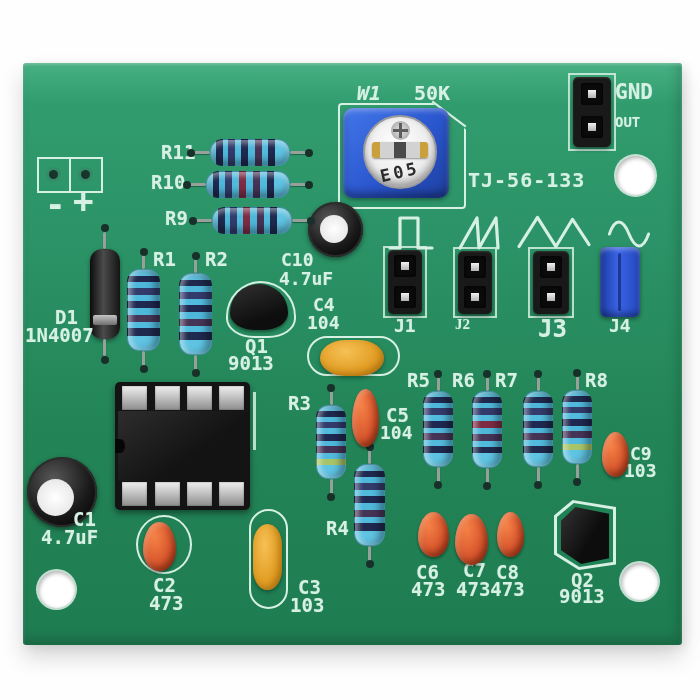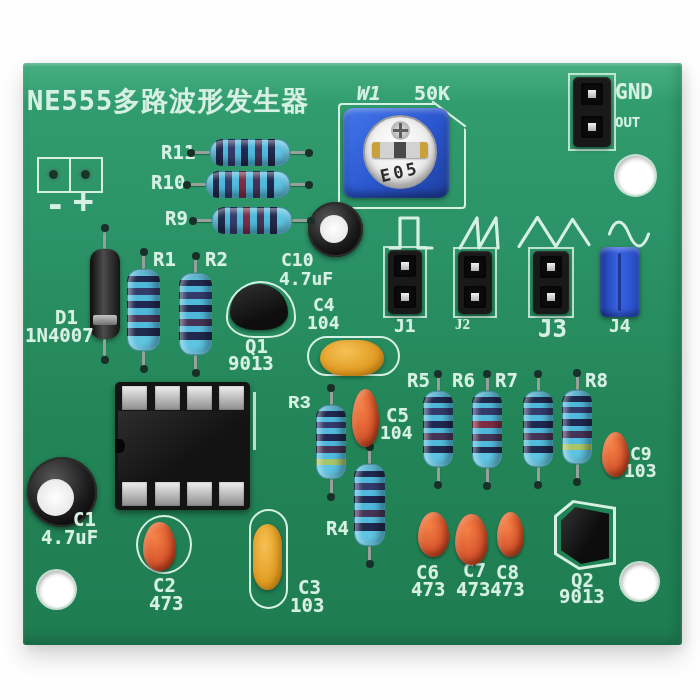--- a/index.html
+++ b/index.html
@@ -119,21 +119,21 @@
   .silk-rect{position:absolute;border:2px solid var(--silk);opacity:.85;}
   .hole{position:absolute;border-radius:50%;background:#fff;
         box-shadow:inset 1px 2px 4px rgba(0,0,0,.3),0 0 0 2px rgba(225,238,231,.85);}
 </style>
 </head>
 <body>
 
 <div class="page">
   <div class="board" id="board" style="--silk: #d6f0e3;">
 
-    <div class="silk title">NE555多路波形发生器</div>
+    <div class="silk model">TJ-56-133</div>
     <div class="silk w1ref">W1</div>
     <div class="silk w1val">50K</div>
     <div class="silk hgnd">GND</div>
     <div class="silk hout">OUT</div>
 
     <div class="tblock">
       <div class="tdiv"></div>
       <div class="tpad tpad1"></div>
       <div class="tpad tpad2"></div>
     </div>
@@ -193,21 +193,21 @@
       <div class="silk" style="left: 32px; top: 245px; font-size: 19px;">D1</div>
       <div class="silk" style="left: 2px; top: 263px; font-size: 19px;">1N4007</div>
       <div class="silk" style="left: 222px; top: 274px; font-size: 19px;">Q1</div>
       <div class="silk" style="left: 205px; top: 291px; font-size: 19px;">9013</div>
       <div class="silk" style="left: 290px; top: 233px; font-size: 18px;">C4</div>
       <div class="silk" style="left: 284px; top: 251px; font-size: 18px;">104</div>
       <div class="silk" style="left: 371px; top: 254px; font-size: 18px;">J1</div>
       <div class="silk" style="left: 432px; top: 254px; font-size: 15px; font-family: Liberation Serif, serif;">J2</div>
       <div class="silk" style="left: 515px; top: 254px; font-size: 24px;">J3</div>
       <div class="silk" style="left: 586px; top: 254px; font-size: 18px;">J4</div>
-      <div class="silk" style="left: 265px; top: 331px; font-size: 19px; font-family: Liberation Mono, monospace;">R3</div>
+      <div class="silk" style="left: 265px; top: 331px; font-size: 19px;">R3</div>
       <div class="silk" style="left: 363px; top: 343px; font-size: 19px;">C5</div>
       <div class="silk" style="left: 357px; top: 361px; font-size: 18px;">104</div>
       <div class="silk" style="left: 303px; top: 456px; font-size: 19px;">R4</div>
       <div class="silk" style="left: 384px; top: 308px; font-size: 19px;">R5</div>
       <div class="silk" style="left: 429px; top: 308px; font-size: 19px;">R6</div>
       <div class="silk" style="left: 472px; top: 308px; font-size: 19px;">R7</div>
       <div class="silk" style="left: 562px; top: 308px; font-size: 19px;">R8</div>
       <div class="silk" style="left: 607px; top: 382px; font-size: 18px;">C9</div>
       <div class="silk" style="left: 601px; top: 399px; font-size: 18px;">103</div>
       <div class="silk" style="left: 50px; top: 447px; font-size: 19px;">C1</div>

